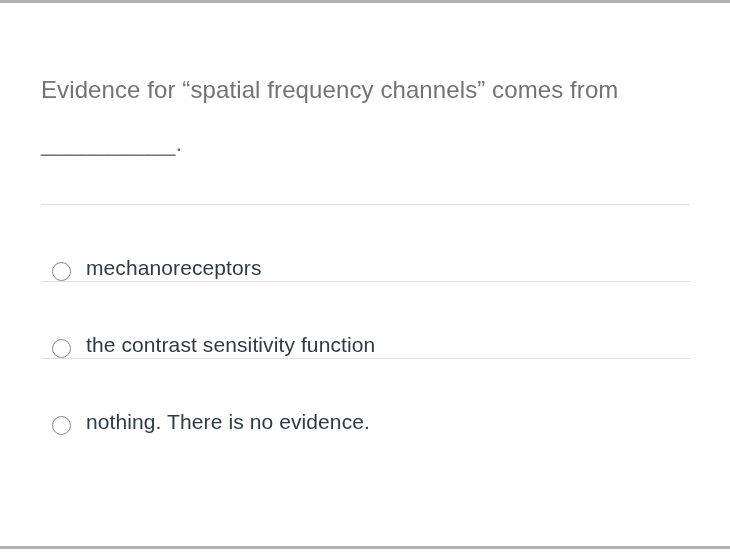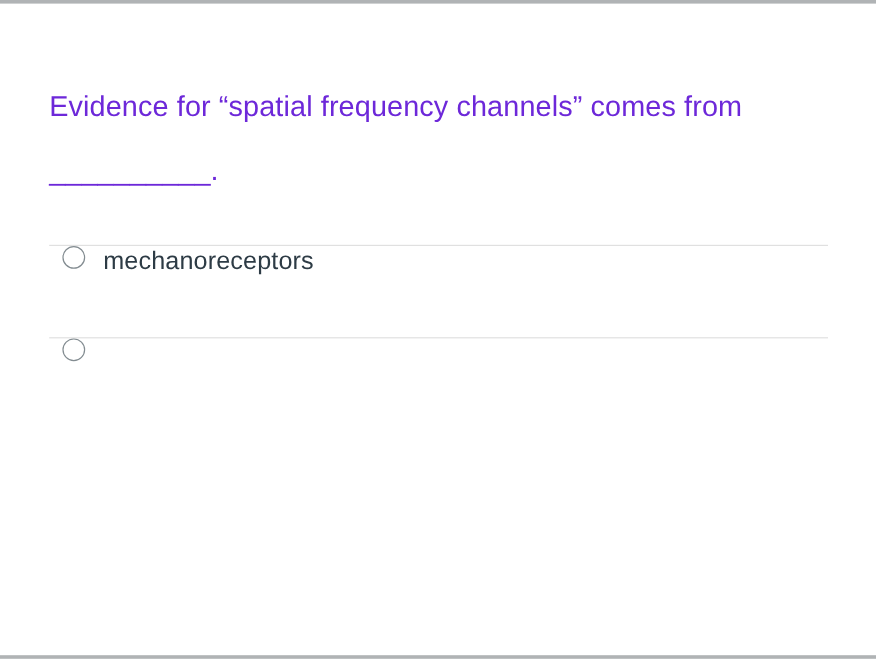--- a/index.html
+++ b/index.html
@@ -35,39 +35,39 @@
   .edge-rule.bottom { top: 546px; }
 
   
   .question-stem {
     position: absolute;
     left: 41px;
     top: 63px;
     width: 660px;
     font-size: 24px;
     line-height: 53px;
-    color: #6d28d9;
+    color: #737373;
     letter-spacing: 0.1px;
     white-space: pre-wrap;
   }
 
   
   .answers {
     position: absolute;
     left: 41px;
     top: 204px;
     width: 649px;
   }
 
   .answer-row {
     position: relative;
     height: 77px;
     border-top: 1px solid #e0e0e0;
     display: flex;
-    align-items: flex-start;
+    align-items: flex-end;
     box-sizing: border-box;
   }
 
   .radio-icon {
     flex: 0 0 auto;
     width: 19px;
     height: 19px;
     margin-left: 11px;
     margin-right: 15px;
     border: 1.6px solid #838c91;
@@ -95,21 +95,26 @@
 
   <div class="answers">
 
     <div class="answer-row">
       <span class="radio-icon"></span>
       <span class="answer-label">mechanoreceptors</span>
     </div>
 
     <div class="answer-row">
       <span class="radio-icon"></span>
+      <span class="answer-label">the contrast sensitivity function</span>
     </div>
 
 
+    <div class="answer-row">
+      <span class="radio-icon"></span>
+      <span class="answer-label">nothing. There is no evidence.</span>
+    </div>
 
   </div>
 
   <div class="edge-rule bottom"></div>
 
 </div>
 
 </body></html>

